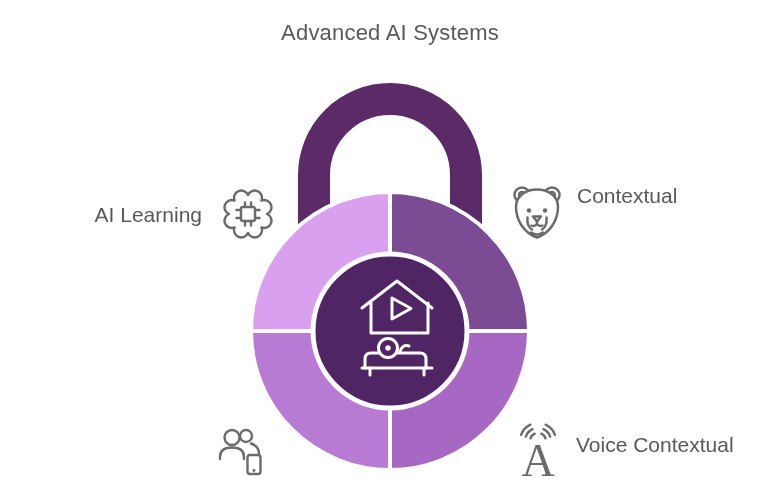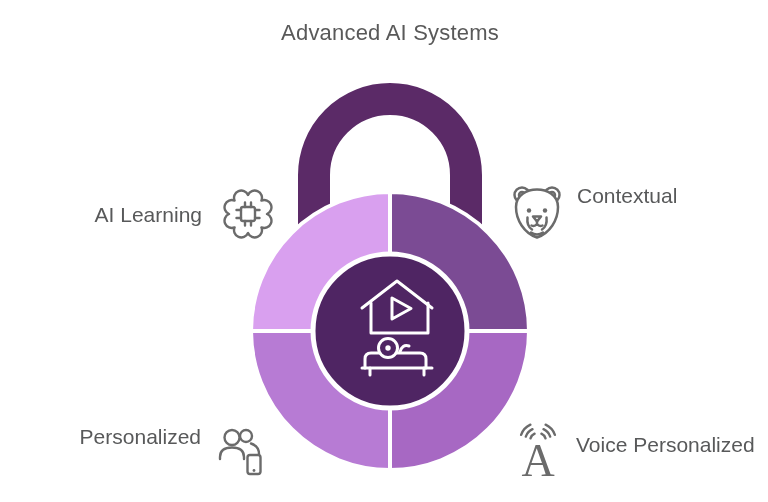--- a/index.html
+++ b/index.html
@@ -91,29 +91,28 @@
 
   <svg class="gicon" style="left:188px;top:424px" width="48" height="54" viewBox="0 0 48 54" fill="none" stroke="currentColor" stroke-width="2.4" stroke-linecap="round" stroke-linejoin="round">
     <circle cx="29" cy="12" r="6"></circle>
     <path d="M34,19.5 Q42,22 42,30 V33"></path>
     <circle cx="15" cy="13.5" r="7.5" fill="#ffffff"></circle>
     <path d="M3,35 V33 Q3,23.5 15,23.5 Q27,23.5 27,33 V35"></path>
     <rect x="30.5" y="31" width="13" height="19" rx="2.5" fill="#ffffff"></rect>
     <circle cx="37" cy="46.5" r="1.4" fill="currentColor" stroke="none"></circle>
   </svg>
   <div class="label right" style="right:596px;top:422px">
-    <div>Personalized</div>
   </div>
 
   <svg class="gicon" style="left:484px;top:423px" width="50" height="56" viewBox="0 0 50 56" fill="none" stroke="currentColor" stroke-width="2.4" stroke-linecap="round" stroke-linejoin="round">
     <path d="M17.5,15.3 A8,8 0 0 1 21.6,10.7"></path>
     <path d="M12.8,13.6 A13,13 0 0 1 19.5,6.2"></path>
     <path d="M8.1,11.8 A18,18 0 0 1 17.4,1.7"></path>
     <path d="M32.5,15.3 A8,8 0 0 0 28.4,10.7"></path>
     <path d="M37.2,13.6 A13,13 0 0 0 30.5,6.2"></path>
     <path d="M41.9,11.8 A18,18 0 0 0 32.6,1.7"></path>
     <text x="25" y="53" text-anchor="middle" stroke="none" fill="currentColor" style="font-family:&quot;Liberation Serif&quot;, serif; font-size:46px;">A</text>
   </svg>
   <div class="label left" style="left:547px;top:430px">
-    <span>Voice Personalized</span>
+    <span>Voice Contextual</span>
   </div>
 
 </div>
 
 </body></html>

